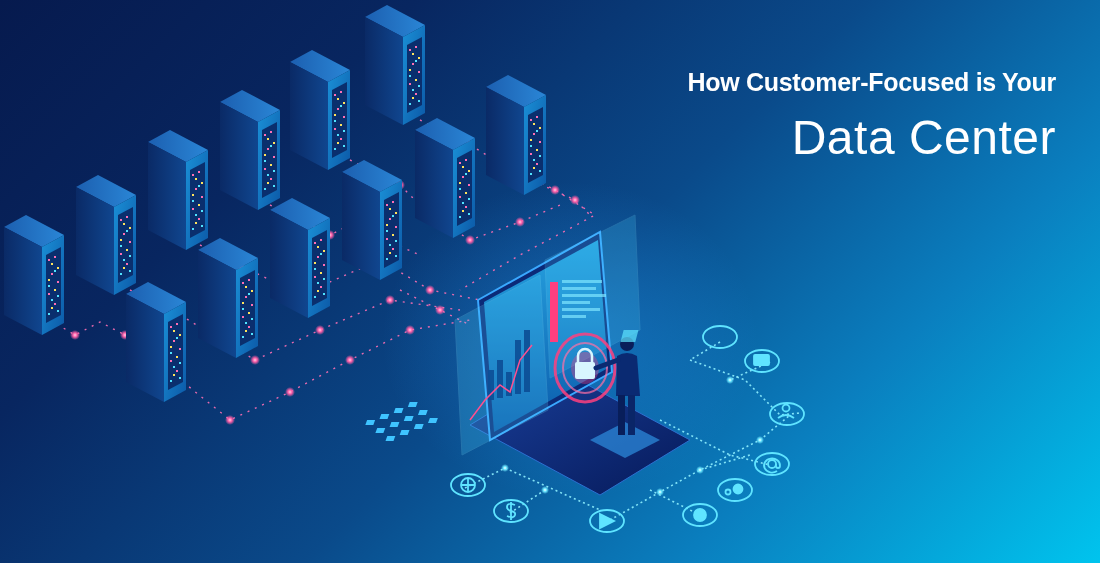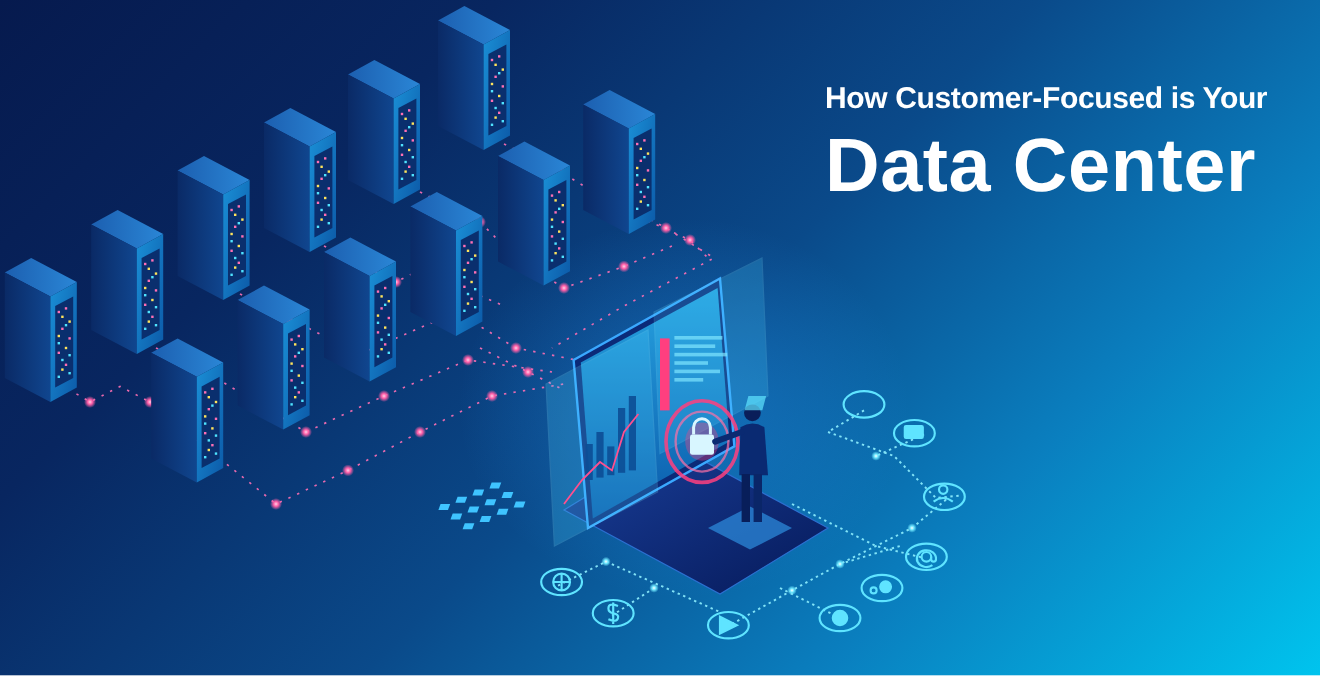--- a/index.html
+++ b/index.html
@@ -1,23 +1,23 @@
 <!DOCTYPE html>
 <html><head>
 <meta charset="utf-8">
 <style>
   html,body{margin:0;padding:0;}
   body{width:1100px;height:563px;overflow:hidden;font-family:"Liberation Sans",sans-serif;}
   .banner{position:relative;width:1100px;height:563px;overflow:hidden;
     background:linear-gradient(135deg,#061a4e 0%,#082660 25%,#0a4a8a 52%,#0a7fbf 75%,#00c4ee 100%);}
   .glow{position:absolute;left:380px;top:180px;width:380px;height:320px;border-radius:50%;
     background:radial-gradient(ellipse at center,rgba(40,160,255,0.35) 0%,rgba(40,160,255,0) 70%);}
-  .title{position:absolute;right:44px;top:66px;text-align:left;color:#ffffff;}
+  .title{position:absolute;right:44px;top:66px;text-align:right;color:#ffffff;}
   .title .line1{font-size:25px;font-weight:bold;letter-spacing:-0.3px;line-height:32px;}
-  .title .line2{font-size:63px;font-weight:bold;line-height:72px;letter-spacing:0.5px;margin-top:4px;}
+  .title .line2{font-size:48px;font-weight:normal;line-height:72px;letter-spacing:0.5px;margin-top:4px;}
   svg.art{position:absolute;left:0;top:0;}
 </style>
 </head>
 <body>
 
 <div class="banner">
   <div class="glow"></div>
 
   <svg class="art" width="1100" height="563" viewBox="0 0 1100 563">
     <defs>

